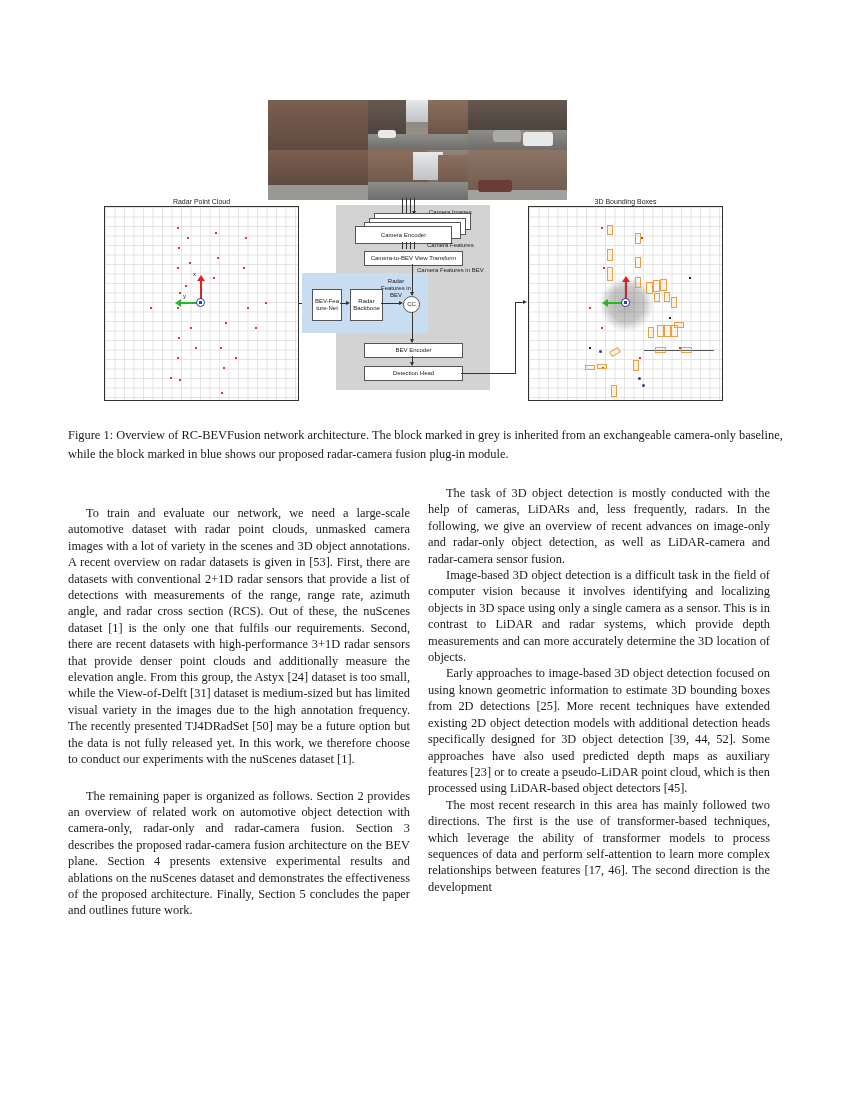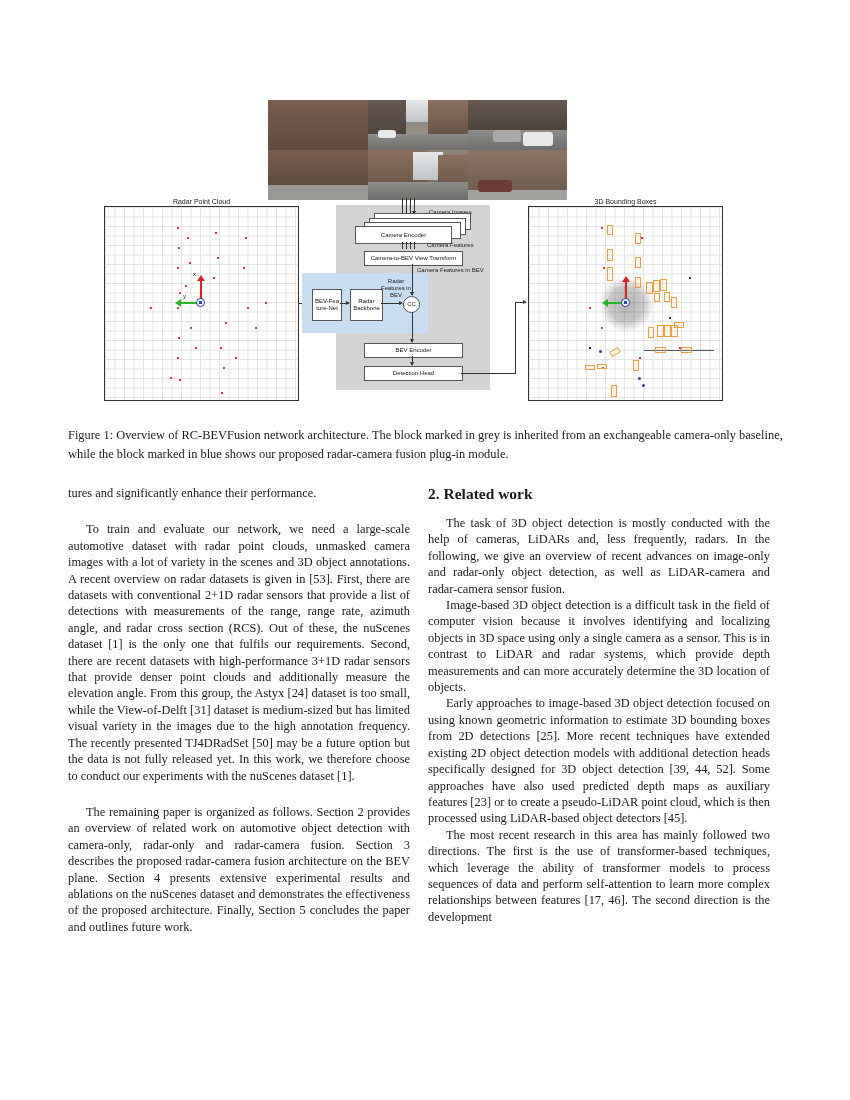--- a/index.html
+++ b/index.html
@@ -230,24 +230,22 @@
     <div class="abs" style="left:93px;top:69px;width:0;height:0;border-left:4px solid transparent;border-right:4px solid transparent;border-bottom:6px solid #e02020;"></div>
     <div class="abs" style="left:77px;top:95px;width:20px;height:2px;background:#22bb22;"></div>
     <div class="abs" style="left:73px;top:92px;width:0;height:0;border-top:4px solid transparent;border-bottom:4px solid transparent;border-right:6px solid #22bb22;"></div>
     <div class="abs" style="left:92px;top:91px;width:7px;height:7px;border:1.5px solid #2a3fb0;border-radius:50%;background:radial-gradient(#2a3fb0 30%,#fff 35%);"></div>
   </div>
 </div>
 
 <div class="abs caption">Figure 1: Overview of RC-BEVFusion network architecture. The block marked in grey is inherited from an exchangeable camera-only baseline, while the block marked in blue shows our proposed radar-camera fusion plug-in module.</div>
 
 <div class="col col-left">
-  <p>tures and significantly enhance their performance.</p>
   <p class="ind" style="margin-top:20px;">To train and evaluate our network, we need a large-scale automotive dataset with radar point clouds, unmasked cam­era images with a lot of variety in the scenes and 3D object annotations.  A recent overview on radar datasets is given in [53].  First, there are datasets with conventional 2+1D radar sensors that provide a list of detections with measure­ments of the range, range rate, azimuth angle, and radar cross section (RCS). Out of these, the nuScenes dataset [1] is the only one that fulfils our requirements.  Second, there are recent datasets with high-performance 3+1D radar sen­sors that provide denser point clouds and additionally mea­sure the elevation angle.  From this group, the Astyx [24] dataset is too small, while the View-of-Delft [31] dataset is medium-sized but has limited visual variety in the images due to the high annotation frequency.  The recently pre­sented TJ4DRadSet [50] may be a future option but the data is not fully released yet. In this work, we therefore choose to conduct our experiments with the nuScenes dataset [1].</p>
   <p class="ind" style="margin-top:20px;">The remaining paper is organized as follows.  Section 2 provides an overview of related work on automotive object detection with camera-only, radar-only and radar-camera fusion.  Section 3 describes the proposed radar-camera fu­sion architecture on the BEV plane. Section 4 presents ex­tensive experimental results and ablations on the nuScenes dataset and demonstrates the effectiveness of the proposed architecture. Finally, Section 5 concludes the paper and out­lines future work.</p>
 </div>
 
 <div class="col col-right">
-  <h2>2. Related work</h2>
   <p class="ind">The task of 3D object detection is mostly conducted with the help of cameras, LiDARs and, less frequently, radars. In the following, we give an overview of recent advances on image-only and radar-only object detection, as well as LiDAR-camera and radar-camera sensor fusion.</p>
   <p class="ind">Image-based 3D object detection is a difficult task in the field of computer vision because it involves identifying and localizing objects in 3D space using only a single camera as a sensor.  This is in contrast to LiDAR and radar sys­tems, which provide depth measurements and can more ac­curately determine the 3D location of objects.</p>
   <p class="ind">Early approaches to image-based 3D object detection fo­cused on using known geometric information to estimate 3D bounding boxes from 2D detections [25].  More recent techniques have extended existing 2D object detection mod­els with additional detection heads specifically designed for 3D object detection [39, 44, 52].  Some approaches have also used predicted depth maps as auxiliary features [23] or to create a pseudo-LiDAR point cloud, which is then pro­cessed using LiDAR-based object detectors [45].</p>
   <p class="ind">The most recent research in this area has mainly fol­lowed two directions.  The first is the use of transformer-based techniques, which leverage the ability of transformer models to process sequences of data and perform self-attention to learn more complex relationships between fea­tures [17, 46].  The second direction is the development</p>
 </div>
 
 </body></html>

